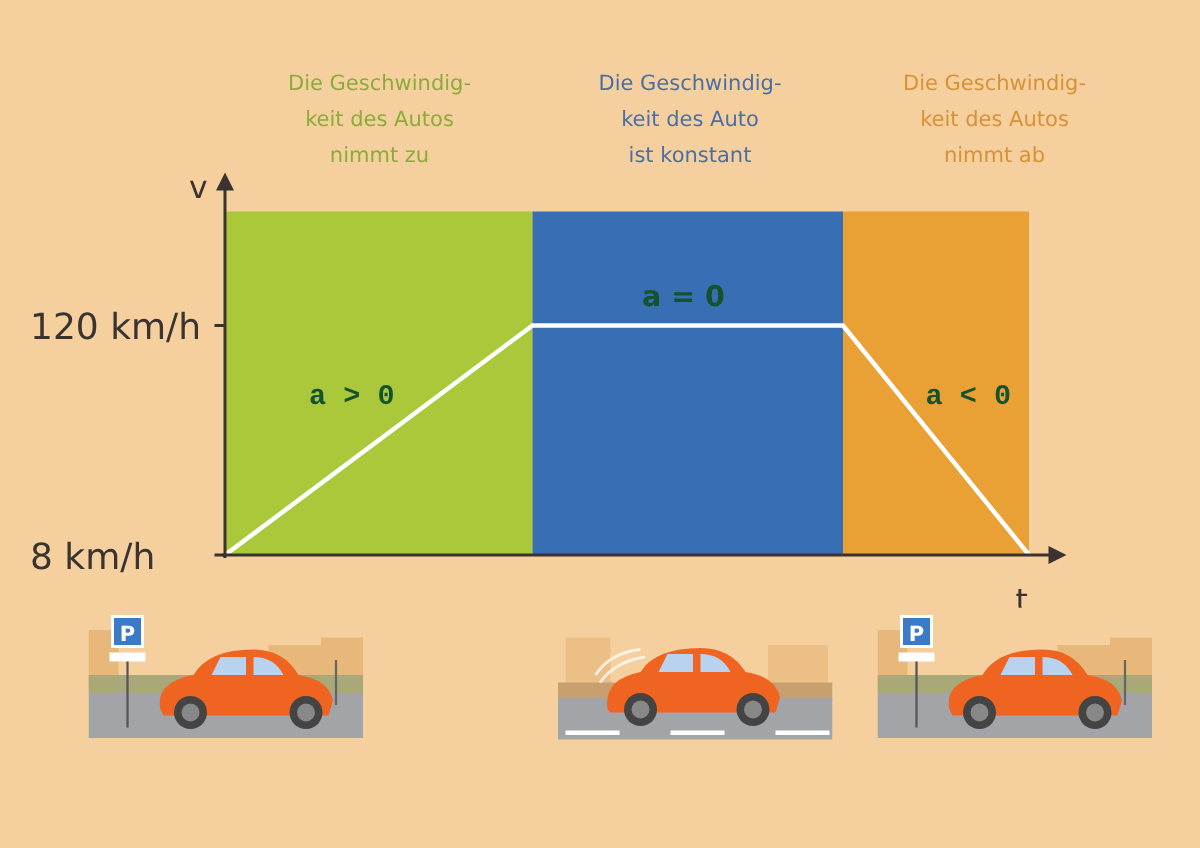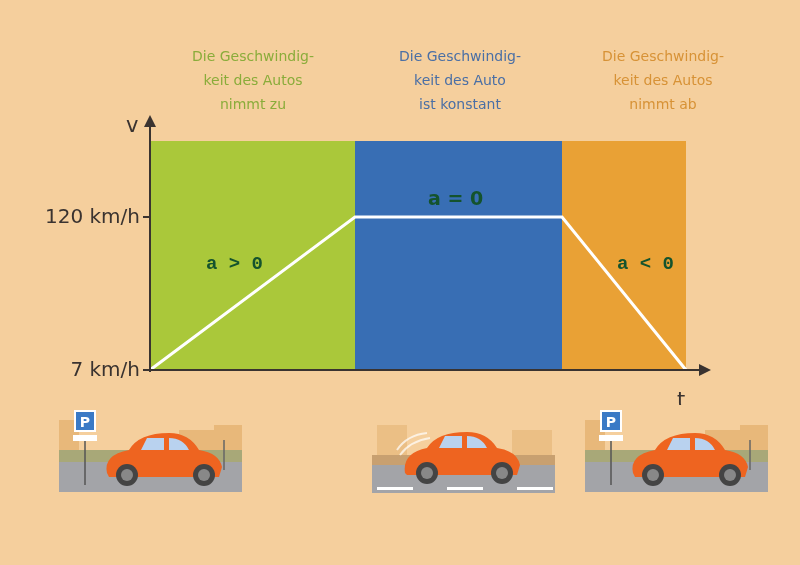--- a/index.html
+++ b/index.html
@@ -1,19 +1,19 @@
 <!DOCTYPE html>
 <html><head>
 <meta charset="utf-8">
 <style>
   html,body{margin:0;padding:0;}
   body{width:800px;height:565px;background:#f5cf9d;position:relative;overflow:hidden;font-family:"DejaVu Sans","Liberation Sans",sans-serif;}
   .caption{position:absolute;text-align:center;font-size:14px;line-height:24px;width:230px;}
   .svgwrap{position:absolute;left:0;top:0;}
-  .ylabel{position:absolute;font-size:20px;color:#3a3330;text-align:right;width:120px;}
+  .ylabel{position:absolute;font-size:24px;color:#3a3330;text-align:left;width:120px;}
   .axislabel{position:absolute;font-size:21px;color:#3a3330;}
   .alabel{position:absolute;color:#14532d;font-weight:bold;font-size:19px;}
   .scene{position:absolute;width:183px;height:90px;}
 </style>
 </head>
 <body>
 
 <div class="caption" style="left:138px;top:44px;color:#8aac3a;white-space:pre-line;">Die Geschwindig-
 keit des Autos
 nimmt zu</div>
@@ -33,21 +33,21 @@
   <polygon points="150,115 144,127 156,127" fill="#3a3330"></polygon>
   <line x1="148" y1="370" x2="700" y2="370" stroke="#3a3330" stroke-width="2"></line>
   <polygon points="711,370 699,364 699,376" fill="#3a3330"></polygon>
   <line x1="143" y1="217" x2="150" y2="217" stroke="#3a3330" stroke-width="2"></line>
   <line x1="143" y1="370" x2="150" y2="370" stroke="#3a3330" stroke-width="2"></line>
 </svg>
 
 <div class="axislabel" style="left:126px;top:113px;">v</div>
 <div class="axislabel" style="left:677px;top:388px;">t</div>
 <div class="ylabel" style="left:20px;top:204px;">120 km/h</div>
-<div class="ylabel" style="left:20px;top:357px;">7 km/h</div>
+<div class="ylabel" style="left:20px;top:357px;">8 km/h</div>
 
 <div class="alabel" style="left:206px;top:253px;font-family:Liberation Mono, monospace;">a &gt; 0</div>
 <div class="alabel" style="left:428px;top:187px;">a = 0</div>
 <div class="alabel" style="left:617px;top:253px;font-family:Liberation Mono, monospace;">a &lt; 0</div>
 
 <svg class="scene" style="left:59px;top:405px;" viewBox="0 0 183 90">
   <rect x="0" y="0" width="183" height="90" fill="#f5cf9d"></rect>
   <g fill="#e8b87a">
       <rect x="0" y="15" width="20" height="40"></rect>
       <rect x="120" y="25" width="35" height="30"></rect>

